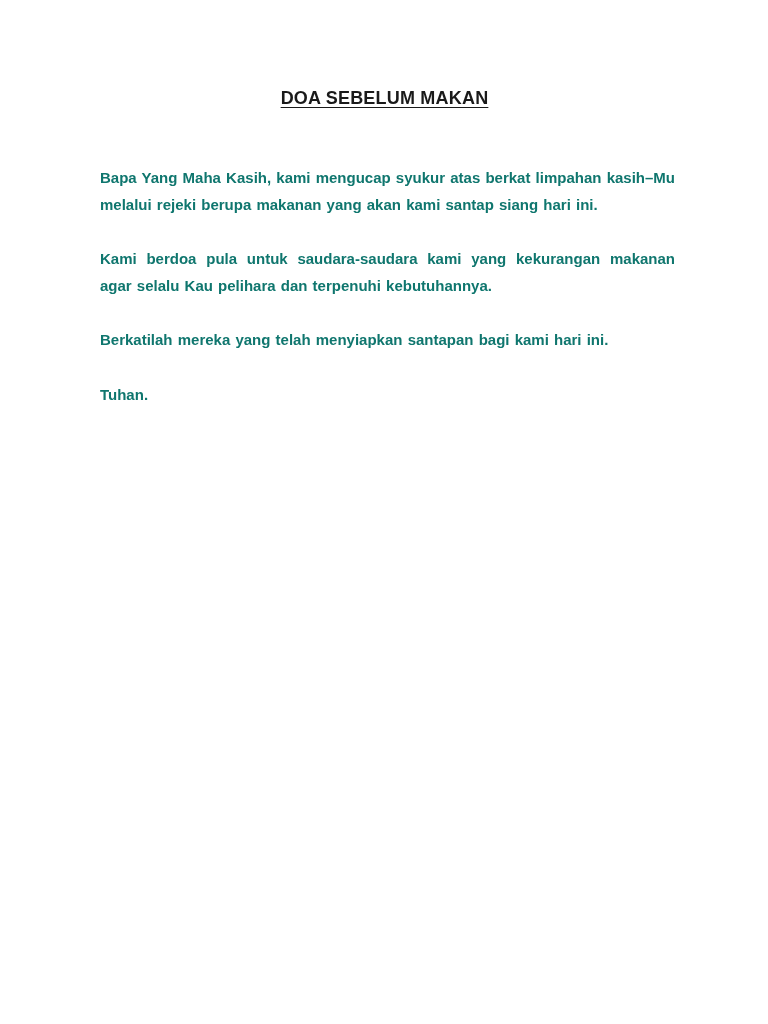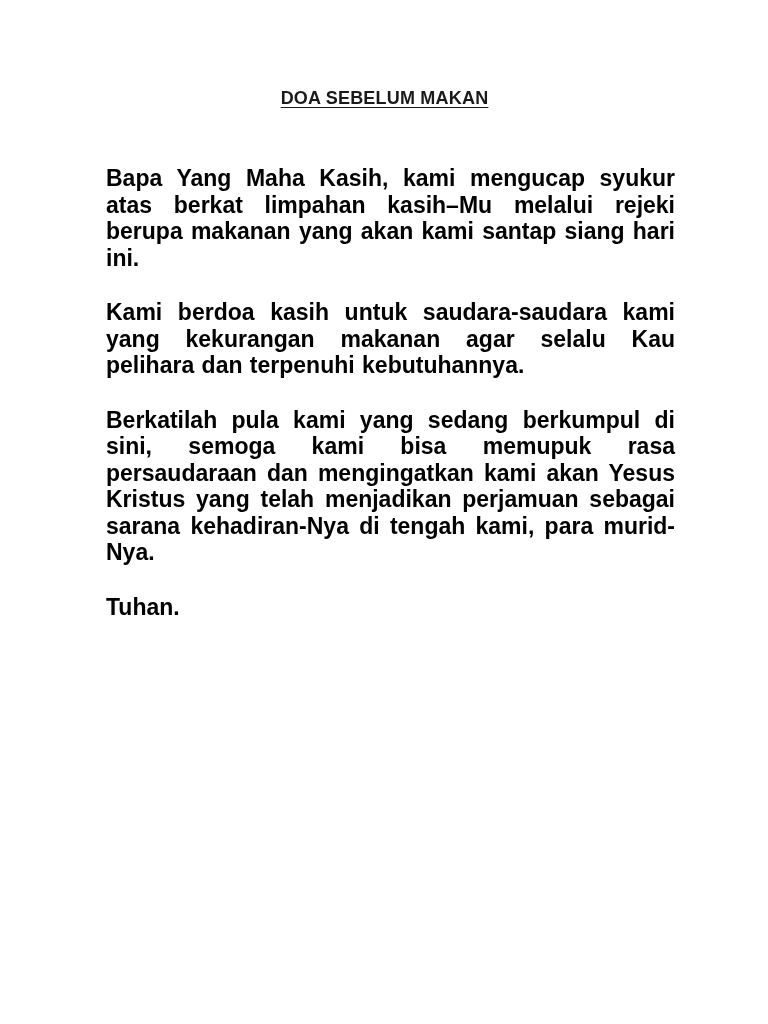--- a/index.html
+++ b/index.html
@@ -29,35 +29,35 @@
     text-decoration: underline;
     text-underline-offset: 3px;
     letter-spacing: 0.2px;
     margin: 0 0 0 0;
     color: #1a1a1a;
   }
   .doc-body {
     margin-top: 56px;
   }
   .doc-body p {
-    font-size: 23px;
+    font-size: 15px;
     font-weight: 700;
     line-height: 26.5px;
     text-align: justify;
     text-align-last: left;
-    margin: 0 0 28px 12px;
-    color: #000000;
+    margin: 0 0 28px 6px;
+    color: #0f766e;
     word-spacing: 1px;
   }
 </style>
 </head>
 <body>
 
 <div class="page">
   <h1 class="doc-title">DOA SEBELUM MAKAN</h1>
 
   <div class="doc-body">
     <p>Bapa Yang Maha Kasih, kami mengucap syukur atas berkat limpahan kasih–Mu melalui rejeki berupa makanan yang akan kami santap siang hari ini.</p>
-    <p>Kami berdoa kasih untuk saudara-saudara kami yang kekurangan makanan agar selalu Kau pelihara dan terpenuhi kebutuhannya.</p>
-    <p>Berkatilah pula kami yang sedang berkumpul di sini, semoga kami bisa memupuk rasa persaudaraan dan mengingatkan kami akan Yesus Kristus yang telah menjadikan perjamuan sebagai sarana kehadiran-Nya di tengah kami, para murid-Nya.</p>
+    <p>Kami berdoa pula untuk saudara-saudara kami yang kekurangan makanan agar selalu Kau pelihara dan terpenuhi kebutuhannya.</p>
+    <p>Berkatilah mereka yang telah menyiapkan santapan bagi kami hari ini.</p>
     <p>Tuhan.</p>
   </div>
 </div>
 
 </body></html>

